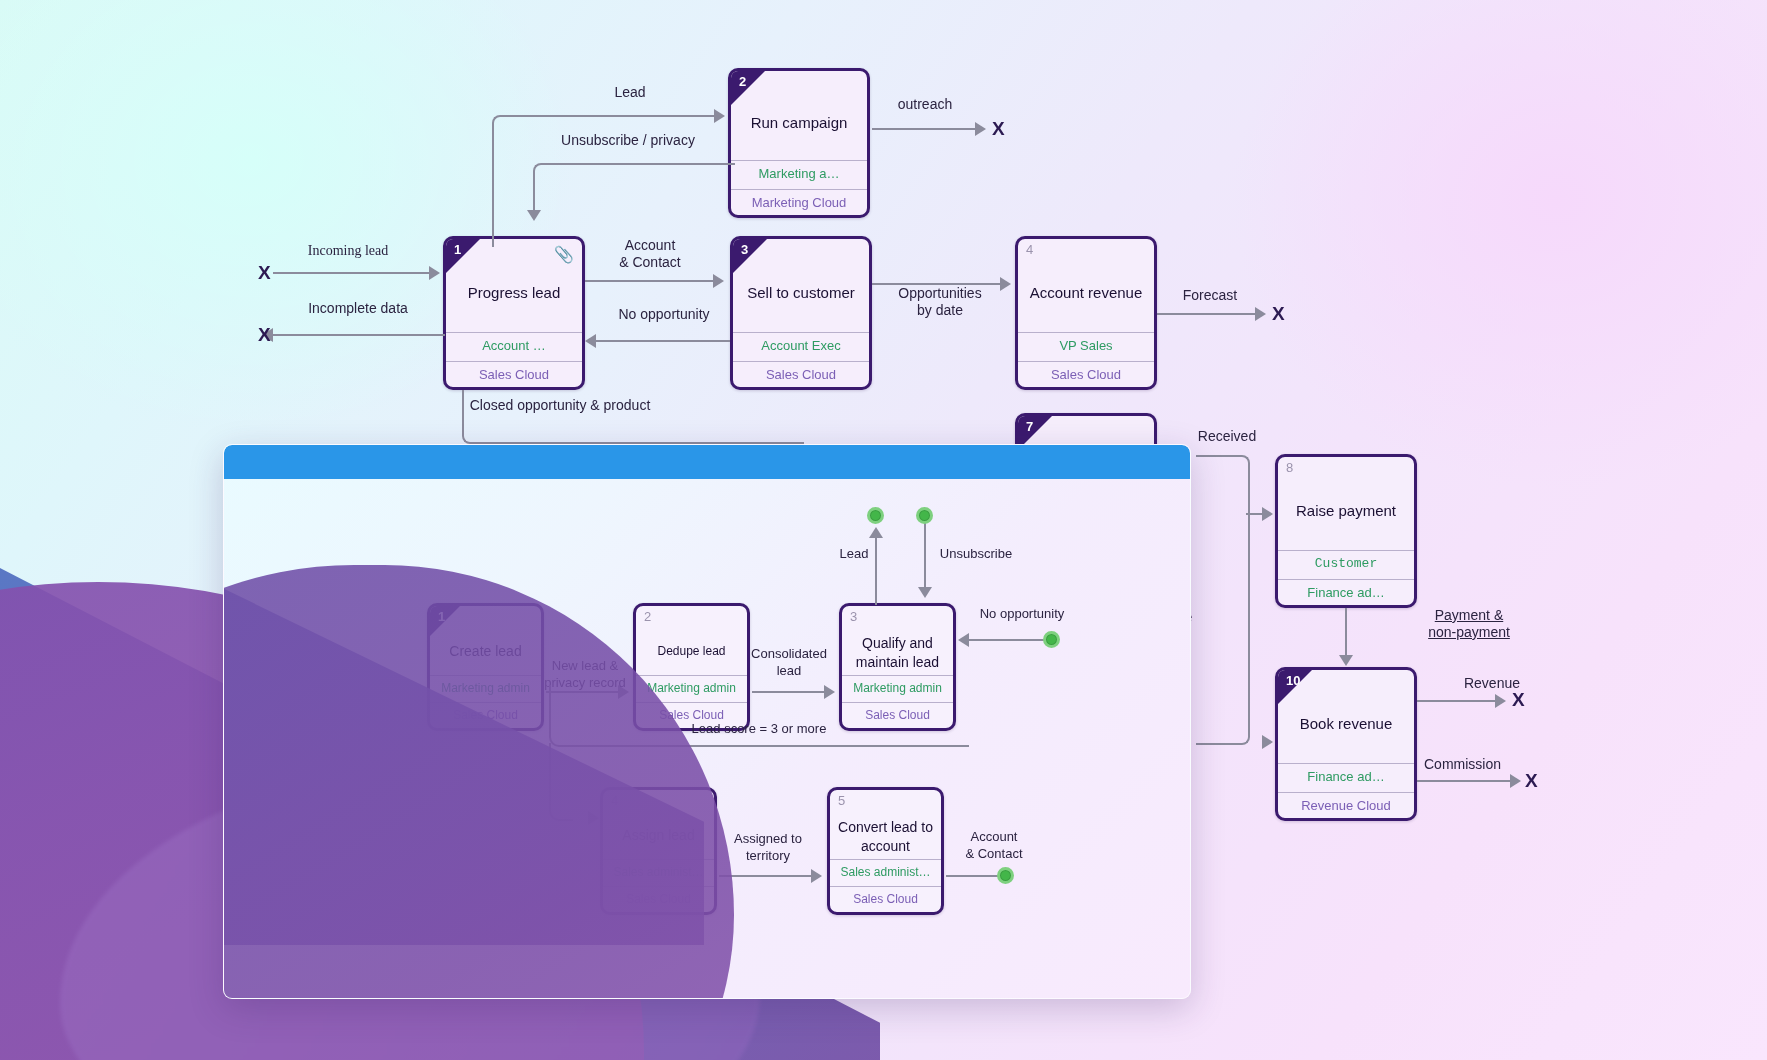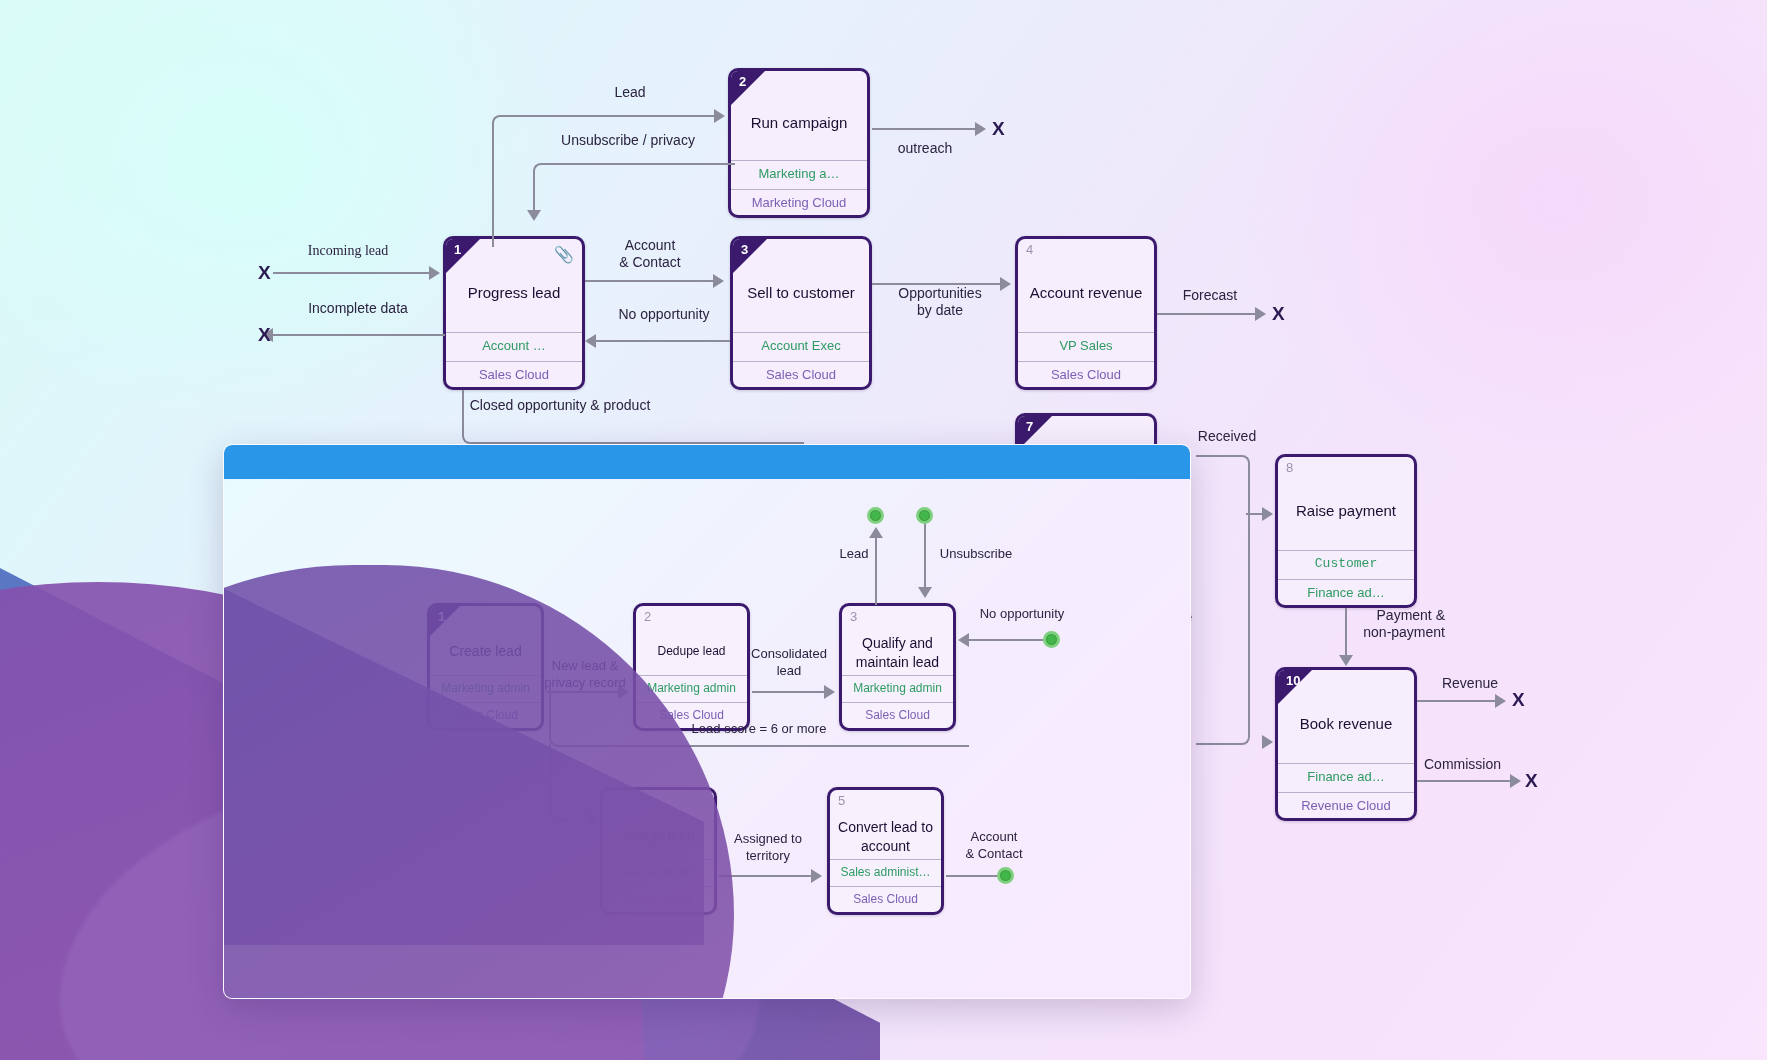--- a/index.html
+++ b/index.html
@@ -208,21 +208,21 @@
   <div class="arw r" style="left:714px;top:109px;"></div>
   <span class="lbl" style="left:590px;top:84px;width:80px;">Lead</span>
 
   <div class="elbow" style="left:533px;top:163px;width:200px;height:50px;border-right:none;border-bottom:none;border-radius:8px 0 0 0;"></div>
   <div class="arw d" style="left:527px;top:210px;"></div>
   <span class="lbl" style="left:548px;top:132px;width:160px;">Unsubscribe / privacy</span>
 
   <div class="ln h" style="left:872px;top:128px;width:105px;"></div>
   <div class="arw r" style="left:975px;top:122px;"></div>
   <span class="xmark" style="left:992px;top:119px;">X</span>
-  <span class="lbl" style="left:870px;top:96px;width:110px;margin-top:44px;">outreach</span>
+  <span class="lbl" style="left:870px;top:96px;width:110px;">outreach</span>
 
   <div class="ln h" style="left:585px;top:280px;width:130px;"></div>
   <div class="arw r" style="left:713px;top:274px;"></div>
   <span class="lbl" style="left:600px;top:237px;width:100px;">Account
 &amp; Contact</span>
 
   <div class="ln h" style="left:596px;top:340px;width:134px;"></div>
   <div class="arw l" style="left:585px;top:334px;"></div>
   <span class="lbl" style="left:598px;top:306px;width:132px;">No opportunity</span>
 
@@ -243,27 +243,27 @@
   <div class="ln h" style="left:1246px;top:513px;width:22px;"></div>
   <div class="arw r" style="left:1262px;top:507px;"></div>
   <span class="lbl" style="left:1172px;top:428px;width:110px;">Received</span>
 
   <div class="elbow" style="left:1196px;top:513px;width:52px;height:230px;border-left:none;border-top:none;border-radius:0 0 8px 0;"></div>
   <div class="arw r" style="left:1262px;top:735px;"></div>
   <span class="lbl" style="left:1148px;top:609px;width:80px;text-align:left;">Invoice</span>
 
   <div class="ln v" style="left:1345px;top:608px;width:2px;height:50px;"></div>
   <div class="arw d" style="left:1339px;top:655px;"></div>
-  <span class="lbl" style="left:1305px;top:607px;width:140px;text-align:right;">Payment &amp;
+  <span class="lbl" style="left:1399px;top:607px;width:140px;text-align:center;text-decoration:underline;">Payment &amp;
 non-payment</span>
 
   <div class="ln h" style="left:1417px;top:700px;width:80px;"></div>
   <div class="arw r" style="left:1495px;top:694px;"></div>
   <span class="xmark" style="left:1512px;top:690px;">X</span>
-  <span class="lbl" style="left:1420px;top:675px;width:100px;text-align:center;">Revenue</span>
+  <span class="lbl" style="left:1420px;top:675px;width:100px;text-align:right;">Revenue</span>
 
   <div class="ln h" style="left:1417px;top:780px;width:95px;"></div>
   <div class="arw r" style="left:1510px;top:774px;"></div>
   <span class="xmark" style="left:1525px;top:771px;">X</span>
   <span class="lbl" style="left:1424px;top:756px;width:110px;text-align:left;">Commission</span>
 </div>
 
 <div class="blob" id="sheet-blue" style="z-index:4;"></div>
 <div class="blob" id="sheet-purple" style="z-index:4;"></div>
 <div class="blob" id="blob-soft" style="z-index:5;"></div>
@@ -332,21 +332,21 @@
     <span class="lbl" style="left:702px;top:100px;width:100px;font-size:13px;text-align:center;">Unsubscribe</span>
 
     <div class="ln h" style="left:745px;top:194px;width:80px;"></div>
     <div class="arw l" style="left:734px;top:188px;"></div>
     <div class="dot" style="left:819px;top:186px;"></div>
     <span class="lbl" style="left:723px;top:160px;width:150px;font-size:13px;">No opportunity</span>
 
     <div class="elbow" style="left:325px;top:240px;width:418px;height:60px;border-top:none;border-right:none;border-radius:0 0 0 10px;"></div>
     <div class="elbow" style="left:325px;top:298px;width:22px;height:76px;border-top:none;border-right:none;border-radius:0 0 0 10px;"></div>
     <div class="arw r" style="left:364px;top:366px;"></div>
-    <span class="lbl" style="left:330px;top:275px;width:410px;font-size:13px;">Lead score = 6 or more</span>
+    <span class="lbl" style="left:330px;top:275px;width:410px;font-size:13px;">Lead score = 3 or more</span>
 
     <div class="ln h" style="left:495px;top:430px;width:93px;"></div>
     <div class="arw r" style="left:587px;top:424px;"></div>
     <span class="lbl" style="left:496px;top:385px;width:96px;font-size:13px;">Assigned to
 territory</span>
 
     <div class="ln h" style="left:722px;top:430px;width:54px;"></div>
     <div class="dot" style="left:773px;top:422px;"></div>
     <span class="lbl" style="left:720px;top:383px;width:100px;font-size:13px;">Account
 &amp; Contact</span>

